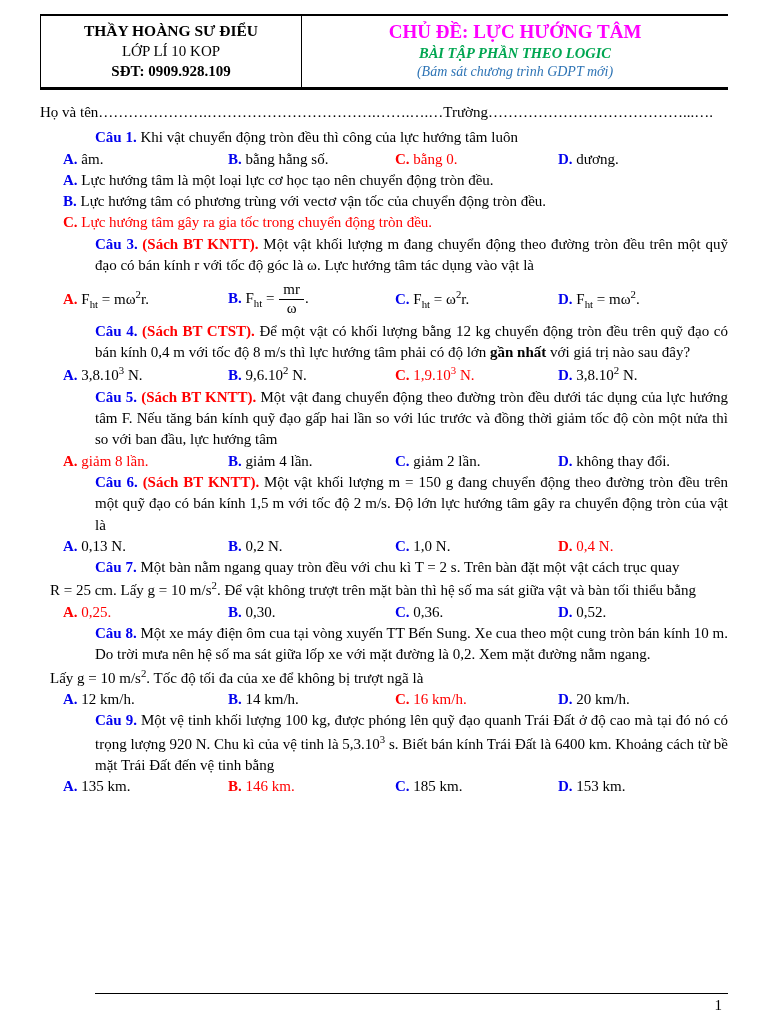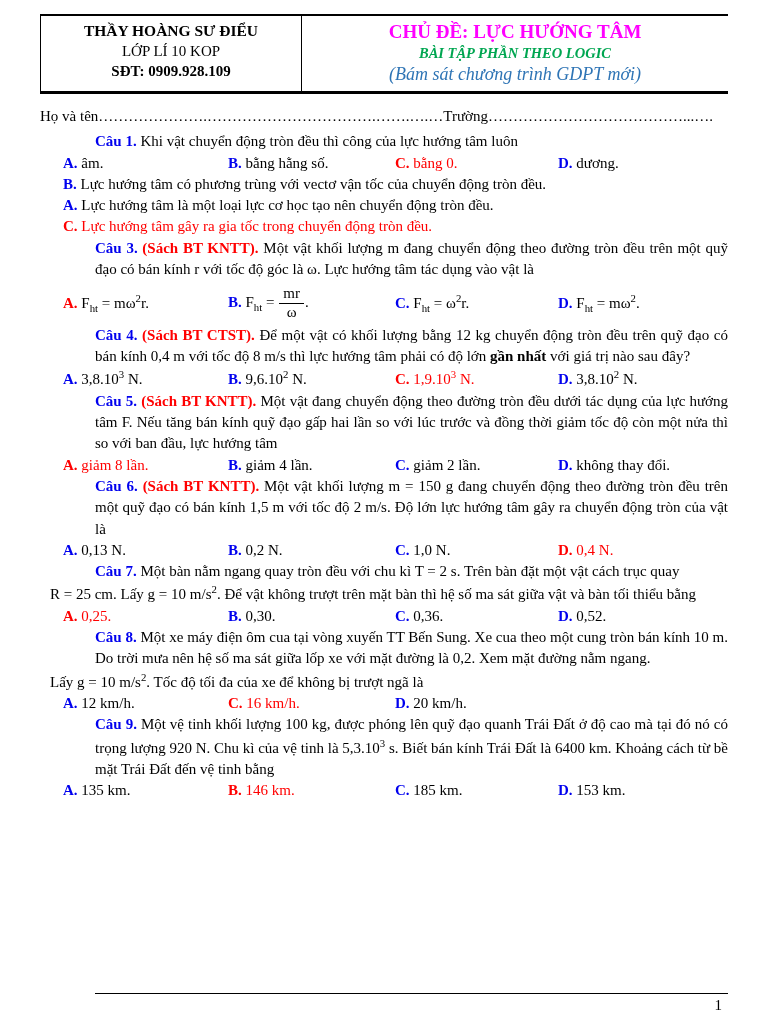--- a/index.html
+++ b/index.html
@@ -7,21 +7,21 @@
   .page{box-sizing:border-box;width:768px;height:1024px;padding:14px 40px 10px 40px;display:flex;flex-direction:column;}
   
   .hdr{display:flex;border-top:2px solid #000;border-bottom:3px solid #000;align-items:stretch;}
   .hdr-left{width:262px;border-left:1.5px solid #000;border-right:1.5px solid #000;text-align:center;padding:6px 4px 7px 4px;box-sizing:border-box;}
   .hdr-left .t1{font-weight:bold;font-size:15.5px;}
   .hdr-left .t2{font-size:15px;margin-top:3px;}
   .hdr-left .t3{font-weight:bold;font-size:15px;margin-top:3px;}
   .hdr-right{flex:1;text-align:center;padding:5px 4px 6px 4px;}
   .hdr-title{font-weight:bold;font-size:19px;text-align:center;}
   .hdr-sub{font-weight:bold;font-style:italic;font-size:14.5px;margin-top:2px;}
-  .hdr-note{font-style:italic;font-size:18px;margin-top:2px;}
+  .hdr-note{font-style:italic;font-size:14px;margin-top:2px;}
   
   .nameline{margin:12px 0 4px 0;}
   p{margin:0;line-height:1.42;}
   .q-para{text-align:justify;margin-left:55px;}
   .q-para.noindent{margin-left:0;}
   .post-para{text-align:justify;margin-left:10px;}
   .q-label{color:#0000EE;font-weight:bold;}
   .q-source{color:#FF0000;font-weight:bold;}
   .b{font-weight:bold;}
   .opt-grid{display:grid;grid-template-columns:165px 167px 163px 1fr;margin-left:23px;line-height:1.42;}
@@ -60,22 +60,22 @@
       <div class="question">
         <p class="q-para"><span class="q-label">Câu 1. </span><span>Khi vật chuyển động tròn đều thì công của lực hướng tâm luôn</span></p>
         <div class="opt-grid">
           <span><span class="opt-letter">A. </span><span>âm.</span></span>
           <span><span class="opt-letter">B. </span><span>bằng hằng số.</span></span>
           <span><span class="opt-letter correct">C. </span><span class="correct">bằng 0.</span></span>
           <span><span class="opt-letter">D. </span><span>dương.</span></span>
         </div>
       </div>
       <div class="question">
+        <p class="opt-line"><span class="opt-letter">A. </span><span>Lực hướng tâm là một loại lực cơ học tạo nên chuyển động tròn đều.</span></p>
         <p class="opt-line"><span class="opt-letter">B. </span><span>Lực hướng tâm có phương trùng với vectơ vận tốc của chuyển động tròn đều.</span></p>
-        <p class="opt-line"><span class="opt-letter">A. </span><span>Lực hướng tâm là một loại lực cơ học tạo nên chuyển động tròn đều.</span></p>
         <p class="opt-line"><span class="opt-letter correct">C. </span><span class="correct">Lực hướng tâm gây ra gia tốc trong chuyển động tròn đều.</span></p>
       </div>
       <div class="question">
         <p class="q-para"><span class="q-label">Câu 3. </span><span class="q-source">(Sách BT KNTT). </span><span>Một vật khối lượng m đang chuyển động theo đường tròn đều trên một quỹ đạo có bán kính r với tốc độ góc là ω. Lực hướng tâm tác dụng vào vật là</span></p>
         <div class="opt-grid formula-row">
           <span><span class="opt-letter correct">A. </span><span>F<sub>ht</sub> = mω<sup>2</sup>r.</span></span>
           <span><span class="opt-letter">B. </span><span>F<sub>ht</sub> = <span class="frac"><span class="num">mr</span><span class="den">ω</span></span>.</span></span>
           <span><span class="opt-letter">C. </span><span>F<sub>ht</sub> = ω<sup>2</sup>r.</span></span>
           <span><span class="opt-letter">D. </span><span>F<sub>ht</sub> = mω<sup>2</sup>.</span></span>
         </div>
@@ -115,20 +115,21 @@
           <span><span class="opt-letter">B. </span><span>0,30.</span></span>
           <span><span class="opt-letter">C. </span><span>0,36.</span></span>
           <span><span class="opt-letter">D. </span><span>0,52.</span></span>
         </div>
       </div>
       <div class="question">
         <p class="q-para"><span class="q-label">Câu 8. </span><span>Một xe máy điện ôm cua tại vòng xuyến TT Bến Sung. Xe cua theo một cung tròn bán kính 10 m. Do trời mưa nên hệ số ma sát giữa lốp xe với mặt đường là 0,2. Xem mặt đường nằm ngang.</span></p>
         <p class="post-para">Lấy g = 10 m/s<sup>2</sup>. Tốc độ tối đa của xe để không bị trượt ngã là</p>
         <div class="opt-grid">
           <span><span class="opt-letter">A. </span><span>12 km/h.</span></span>
+          <span><span class="opt-letter">B. </span><span>14 km/h.</span></span>
           <span><span class="opt-letter correct">C. </span><span class="correct">16 km/h.</span></span>
           <span><span class="opt-letter">D. </span><span>20 km/h.</span></span>
         </div>
       </div>
       <div class="question">
         <p class="q-para"><span class="q-label">Câu 9. </span><span>Một vệ tinh khối lượng 100 kg, được phóng lên quỹ đạo quanh Trái Đất ở độ cao mà tại đó nó có trọng lượng 920 N. Chu kì của vệ tinh là 5,3.10<sup>3</sup> s. Biết bán kính Trái Đất là 6400 km. Khoảng cách từ bề mặt Trái Đất đến vệ tinh bằng</span></p>
         <div class="opt-grid">
           <span><span class="opt-letter">A. </span><span>135 km.</span></span>
           <span><span class="opt-letter correct">B. </span><span class="correct">146 km.</span></span>
           <span><span class="opt-letter">C. </span><span>185 km.</span></span>

